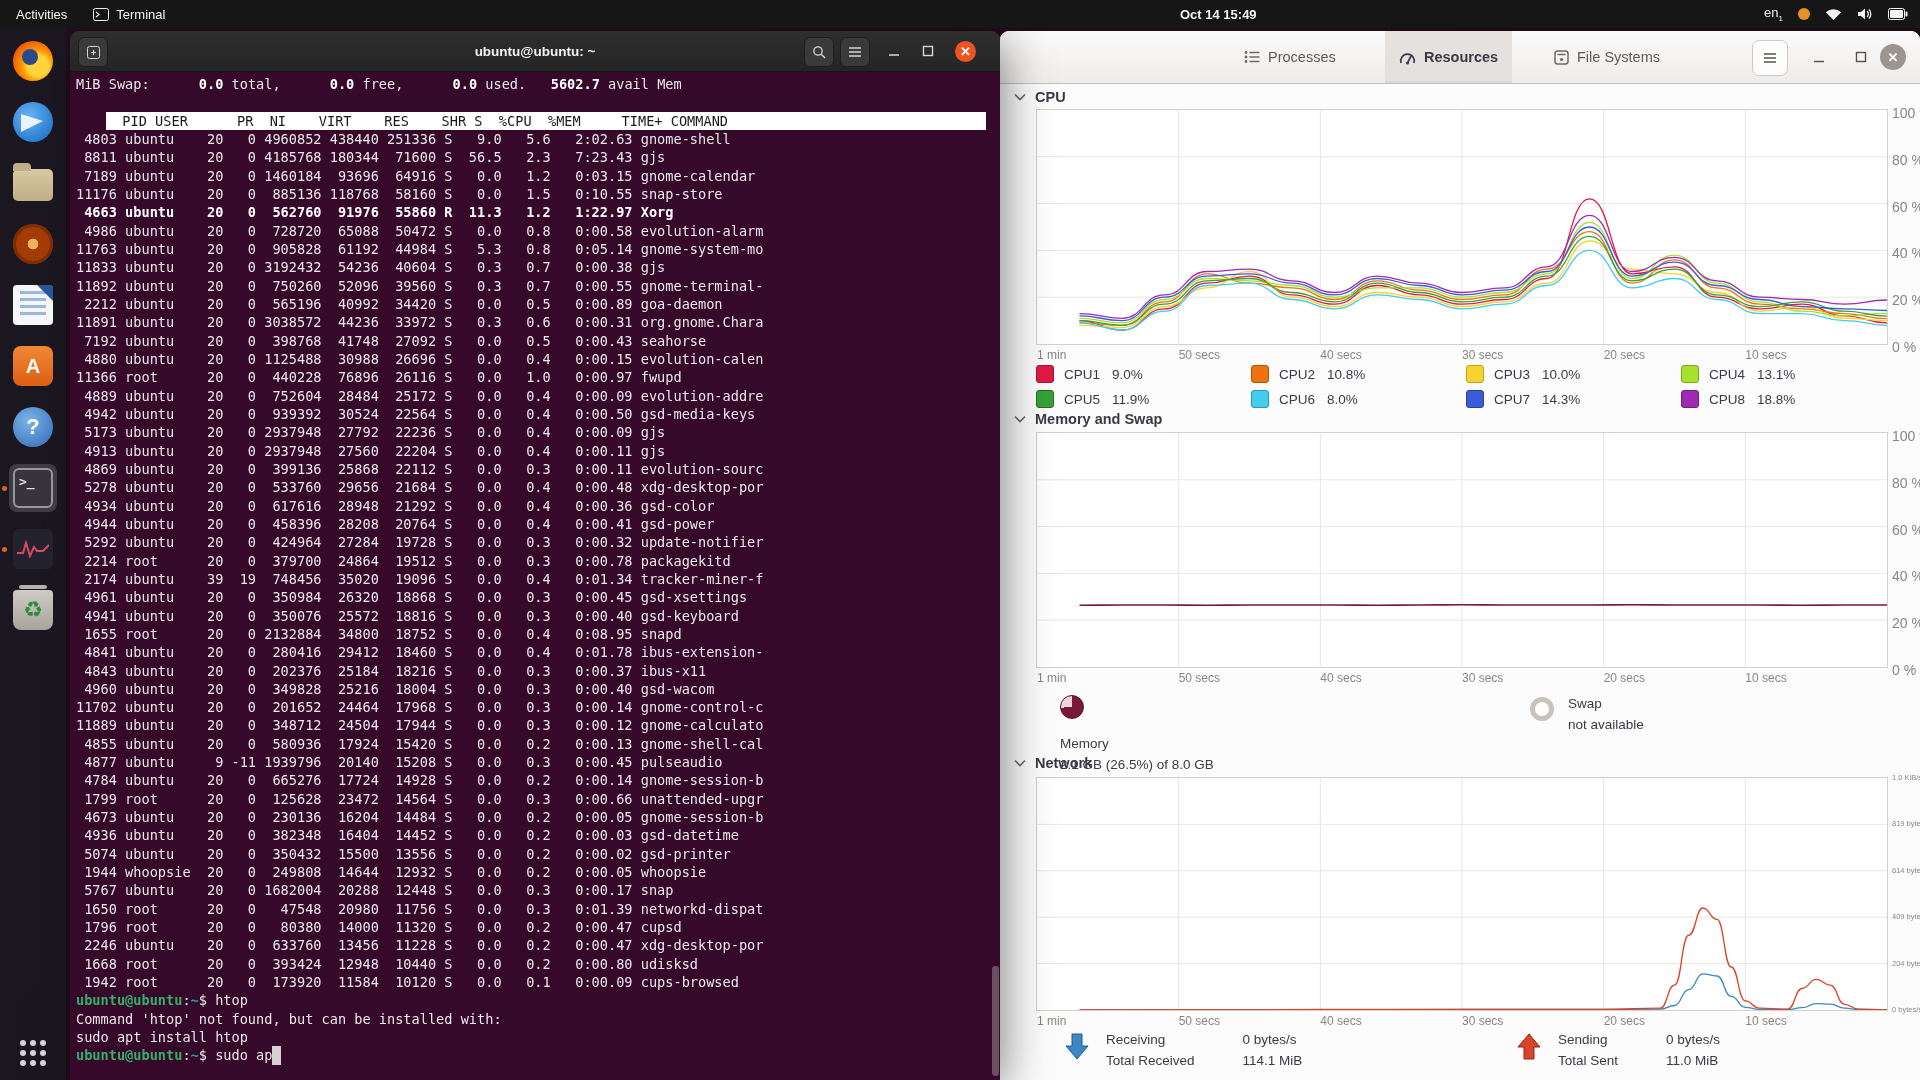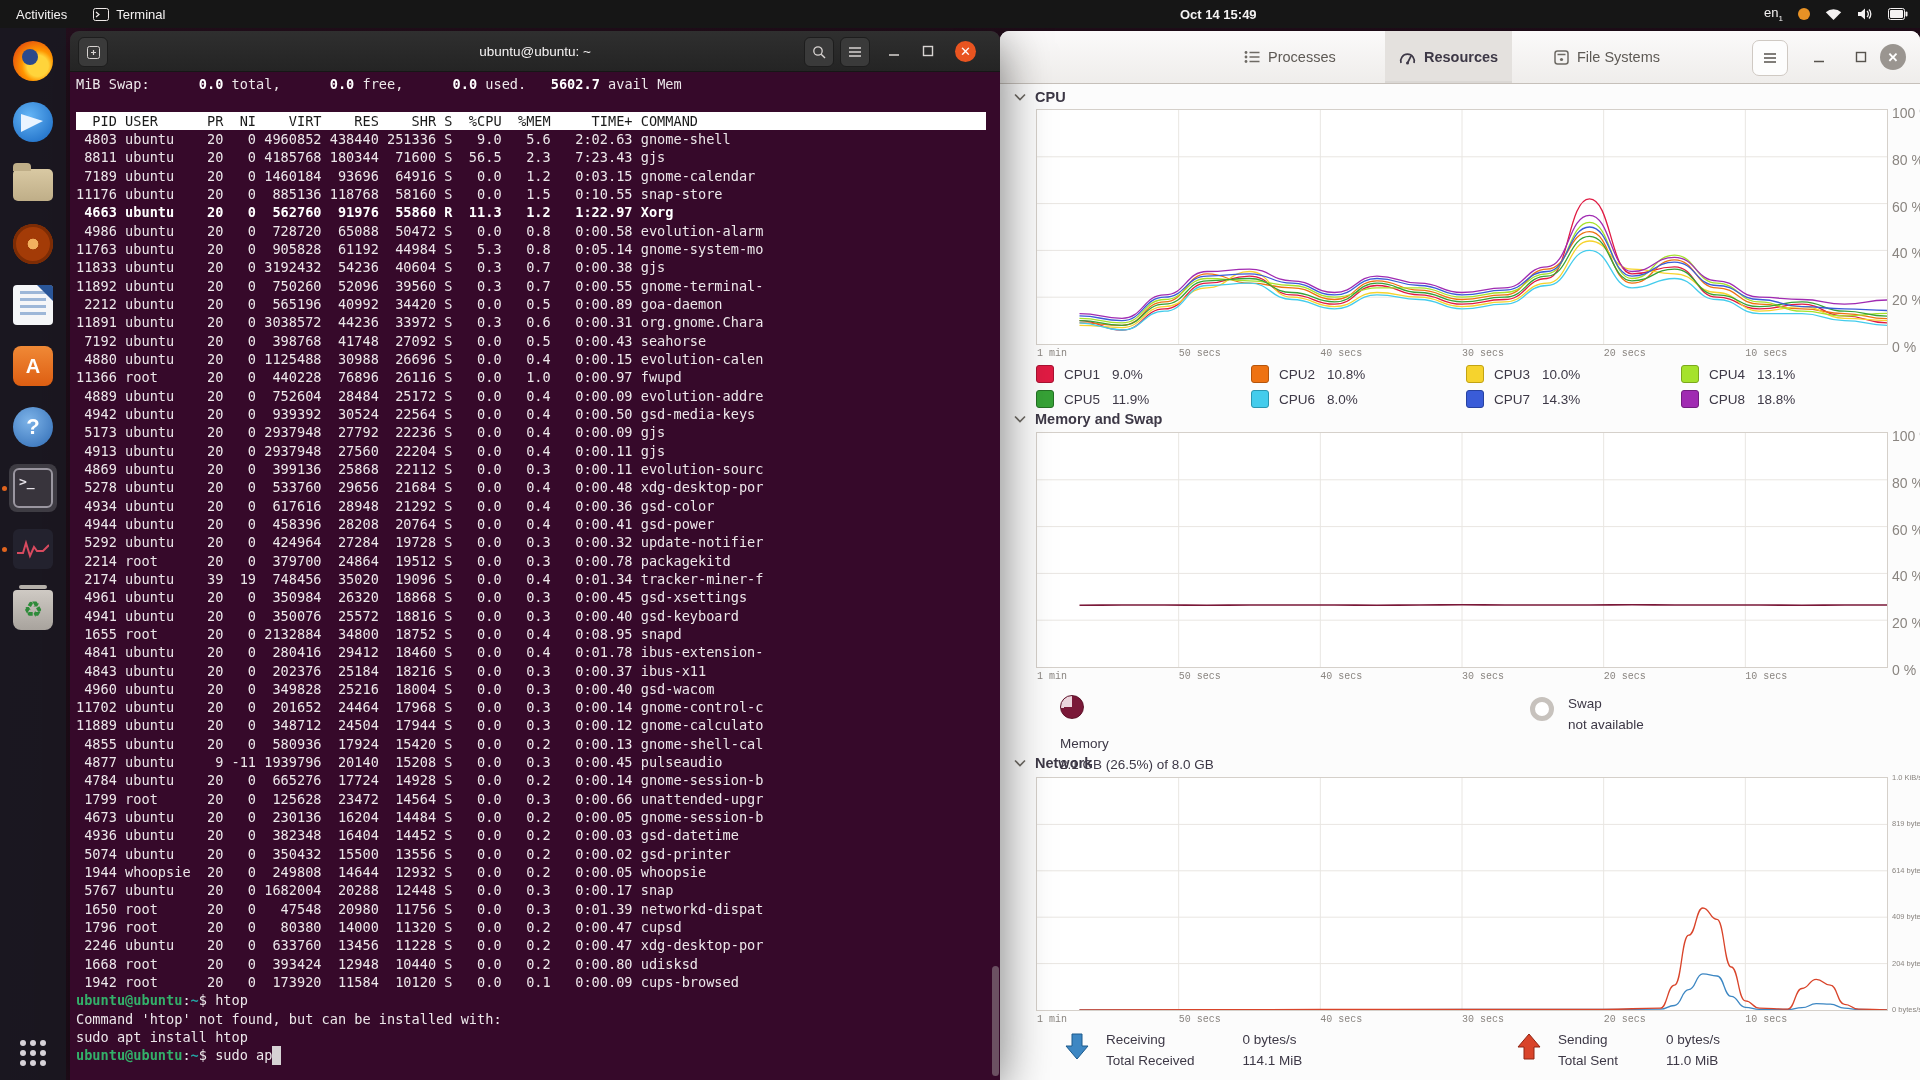--- a/index.html
+++ b/index.html
@@ -42,48 +42,48 @@
   .ic-monitor{background:#23222e;border-radius:6px;display:flex;align-items:center;justify-content:center;}
   .ic-trash{background:linear-gradient(#cfcac4,#a8a39d);border-radius:4px 4px 8px 8px;display:flex;align-items:center;justify-content:center;
     color:#2e8b3a;font-size:22px;}
   .ic-trash:before{content:"";position:absolute;top:-5px;left:6px;right:6px;height:4px;background:#b5b0aa;border-radius:2px;}
   .showapps{margin-top:auto;display:grid;grid-template-columns:repeat(3,6px);gap:4px;padding-bottom:8px;}
   .showapps i{width:6px;height:6px;border-radius:50%;background:#d6d2d8;}
   
   .twin{position:absolute;left:70px;top:31px;width:930px;height:1049px;border-radius:9px 9px 0 0;
     box-shadow:0 10px 50px rgba(0,0,0,.55);overflow:hidden;background:#36092a;z-index:30;}
   .ttitle{position:relative;height:40px;background:linear-gradient(#2f2f2f,#242424);border-bottom:1px solid #161616;
-    display:flex;align-items:center;justify-content:center;color:#f5f3f3;font-weight:normal;font-size:13.5px;}
+    display:flex;align-items:center;justify-content:center;color:#f5f3f3;font-weight:bold;font-size:13.5px;}
   .tbtn{position:absolute;top:6px;width:28px;height:28px;border-radius:6px;display:flex;align-items:center;justify-content:center;}
   .tbtn.boxed{background:#3a3a3a;border:1px solid #1d1d1d;}
   .t-close{background:#e95420;border-radius:50%;width:21px;height:21px;top:10px;color:#fff;font-size:13px;line-height:20px;text-align:center;}
   .tcontent{position:absolute;top:41px;left:0;right:0;bottom:0;padding:3px 14px 0 6px;
     font:13.6px/18.33px "DejaVu Sans Mono",monospace;color:#ece7ea;}
   .tline{white-space:pre;height:18.33px;}
   .tline b{color:#fff;}
-  .thdr{background:#ffffff;color:#1a1a1a;}
+  .thdr{background:#ffffff;color:#1a1a1a;margin-left:30px;}
   .trun{font-weight:bold;color:#fff;}
   .pu{color:#33b06a;font-weight:bold;}
   .pp{color:#23a3a3;font-weight:bold;}
   .cur{display:inline-block;width:1ch;background:#d6d2d4;}
   .tscroll{position:absolute;right:1px;top:45px;bottom:4px;width:7px;}
   .tscroll .thumb{position:absolute;bottom:0;width:7px;height:110px;border-radius:4px;background:#6b5062;}
   
   .mwin{position:absolute;left:1000px;top:31px;width:920px;height:1049px;background:#fcfcfc;border-radius:9px 9px 0 0;
     box-shadow:0 10px 50px rgba(0,0,0,.45);overflow:hidden;color:#3d3846;z-index:20;}
   .mhead{position:relative;height:52px;background:linear-gradient(#fbfafa,#efedeb);border-bottom:1px solid #c6c0ba;}
   .mtab{position:absolute;top:0;height:52px;display:flex;align-items:center;gap:8px;font-size:14.5px;color:#5e5a55;padding:0 14px;}
   .mtab.active{background:#e4e1de;color:#3d3846;font-weight:bold;box-shadow:inset 0 -2px 0 rgba(0,0,0,.04);}
   .mctl{position:absolute;top:9px;width:34px;height:34px;display:flex;align-items:center;justify-content:center;color:#5e5a55;}
   .mctl.boxed{border:1px solid #cfc9c3;border-radius:7px;background:#fdfdfd;}
   .mclose{background:#9a9590;border-radius:50%;width:26px;height:26px;top:13px;color:#fff;font-size:13px;font-weight:bold;}
   .sect-h{position:absolute;left:14px;display:flex;align-items:center;gap:9px;font-size:14.5px;font-weight:bold;color:#3d3846;}
   .chart{position:absolute;left:36px;width:850px;background:#fff;border:1px solid #d5d0ca;}
   .chart svg{position:absolute;inset:0;}
-  .xlab{position:absolute;font-size:10px;color:#8a8580;white-space:nowrap;font-family:Liberation Mono, monospace;}
+  .xlab{position:absolute;font-size:12px;color:#8a8580;white-space:nowrap;}
   .ylab{position:absolute;font-size:14px;color:#8a8580;white-space:nowrap;}
   .bytes .ylab{font-size:7.5px;}
   .legend{position:absolute;left:36px;width:860px;display:grid;grid-template-columns:repeat(4,1fr);row-gap:7px;}
   .lg-item{display:flex;align-items:center;gap:10px;font-size:13.5px;color:#3d3846;}
   .lg-sw{width:16px;height:16px;border-radius:3px;flex:none;}
   .lg-val{margin-left:2px;}
   .inforow{position:absolute;font-size:13.5px;color:#3d3846;}
   .pieicon{width:22px;height:22px;border-radius:50%;background:conic-gradient(#7a1838 0 74%,#ecd5dd 74% 100%);border:1px solid #5d1229;}
   .swapicon{width:14px;height:14px;border-radius:50%;border:5px solid #c7c2bd;background:#fff;}
   .ilabel{line-height:21px;}

